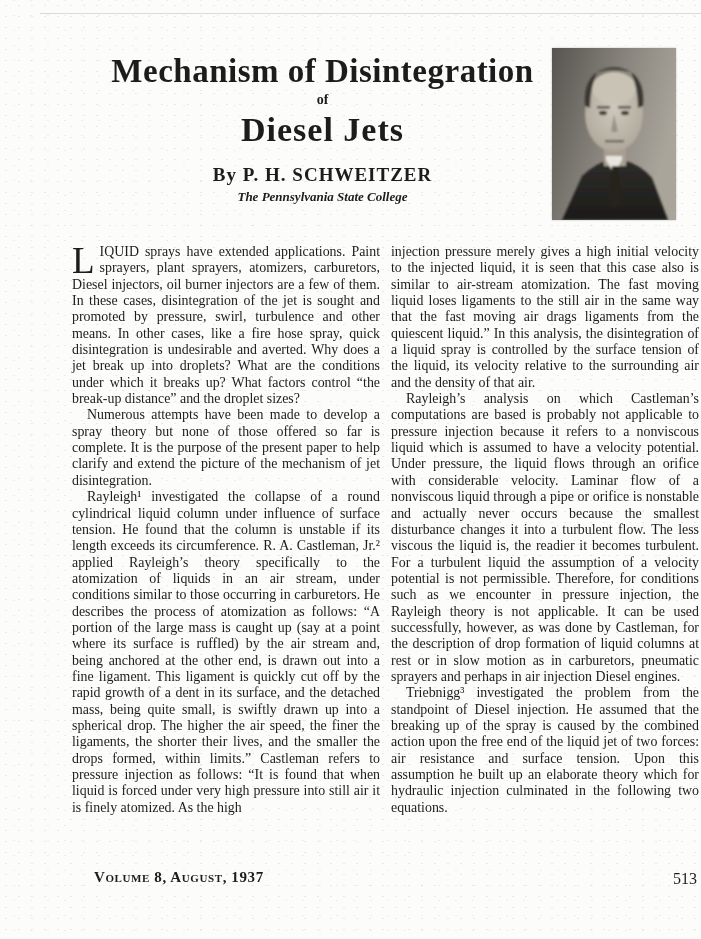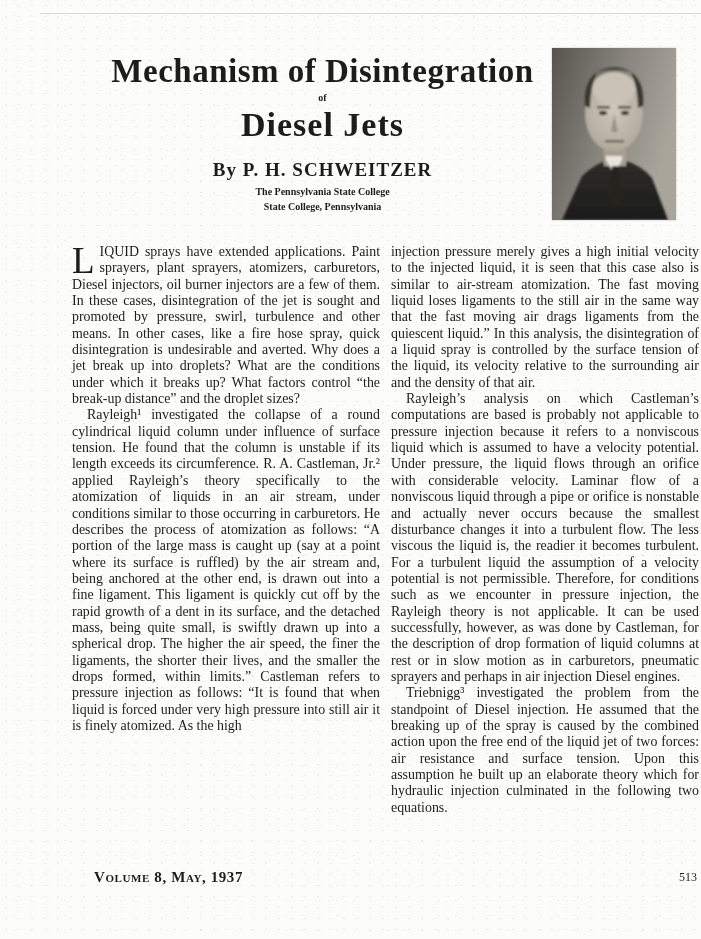--- a/index.html
+++ b/index.html
@@ -42,41 +42,42 @@
     width: 465px;
     text-align: center;
   }
   .title1 {
     font-size: 33px;
     line-height: 34px;
     font-weight: bold;
     letter-spacing: 0.5px;
   }
   .title-of {
-    font-size: 10px;
+    font-size: 14px;
     font-weight: bold;
     margin-top: 4px;
   }
   .title2 {
     font-size: 34px;
     line-height: 34px;
     font-weight: bold;
     letter-spacing: 1px;
     margin-top: 5px;
   }
   .byline {
     font-size: 19px;
     font-weight: bold;
     letter-spacing: 1px;
     margin-top: 17px;
   }
   .affil {
-    font-size: 10px;
+    font-size: 13px;
     line-height: 15px;
     font-weight: bold;
+    font-style: italic;
     margin-top: 3px;
   }
   .affil + .affil { margin-top: 0; }
 
   
   .portrait {
     position: absolute;
     top: 48px;
     left: 520px;
     width: 124px;
@@ -121,37 +122,36 @@
     top: 869px;
     font-size: 15px;
     font-weight: bold;
     font-variant: small-caps;
     letter-spacing: 0.6px;
   }
   .footer-page {
     position: absolute;
     right: 36px;
     top: 870px;
-    font-size: 12px;
+    font-size: 16px;
   }
 </style>
 </head>
 <body>
 
 <div class="page">
 
   <div class="scan-edge"></div>
 
   <div class="header">
     <div class="title1">Mechanism of Disintegration</div>
     <div class="title-of">of</div>
     <div class="title2">Diesel Jets</div>
     <div class="byline">By P. H. SCHWEITZER</div>
     <div class="affil">The Pennsylvania State College</div>
-    <div class="affil">State College, Pennsylvania</div>
   </div>
 
   <div class="portrait">
     <svg width="124" height="172" viewBox="0 0 124 172" xmlns="http://www.w3.org/2000/svg">
       <defs>
         <linearGradient id="bg" x1="0" y1="0" x2="1" y2="0.4">
           <stop offset="0" stop-color="#57544f"></stop>
           <stop offset="0.55" stop-color="#8a867f"></stop>
           <stop offset="1" stop-color="#aaa59b"></stop>
         </linearGradient>
@@ -196,25 +196,26 @@
         <path d="M54 112 L62 126 L70 112 L70 108 L54 108 Z" fill="#e8e5de"></path>
 
         <path d="M60 118 L66 118 L70 150 L62 160 L56 148 Z" fill="#26241f"></path>
       </g>
     </svg>
   </div>
 
   <div class="columns">
     <div class="col">
       <p><span class="dropcap">L</span><span>IQUID sprays have extended applications. Paint sprayers, plant sprayers, atomizers, carburetors, Diesel injectors, oil burner injectors are a few of them. In these cases, disintegration of the jet is sought and promoted by pressure, swirl, turbulence and other means. In other cases, like a fire hose spray, quick disintegration is undesirable and averted. Why does a jet break up into droplets? What are the conditions under which it breaks up? What factors control “the break-up distance” and the droplet sizes?</span></p>
+      <p class="indent">Numerous attempts have been made to develop a spray theory but none of those offered so far is complete. It is the purpose of the present paper to help clarify and extend the picture of the mechanism of jet disintegration.</p>
       <p class="indent">Rayleigh¹ investigated the collapse of a round cylindrical liquid column under influence of surface tension. He found that the column is unstable if its length exceeds its circumference. R. A. Castleman, Jr.² applied Rayleigh’s theory specifically to the atomization of liquids in an air stream, under conditions similar to those occurring in carburetors. He describes the process of atomization as follows: “A portion of the large mass is caught up (say at a point where its surface is ruffled) by the air stream and, being anchored at the other end, is drawn out into a fine ligament. This ligament is quickly cut off by the rapid growth of a dent in its surface, and the detached mass, being quite small, is swiftly drawn up into a spherical drop. The higher the air speed, the finer the ligaments, the shorter their lives, and the smaller the drops formed, within limits.” Castleman refers to pressure injection as follows: “It is found that when liquid is forced under very high pressure into still air it is finely atomized. As the high</p>
     </div>
     <div class="col">
       <p>injection pressure merely gives a high initial velocity to the injected liquid, it is seen that this case also is similar to air-stream atomization. The fast moving liquid loses ligaments to the still air in the same way that the fast moving air drags ligaments from the quiescent liquid.” In this analysis, the disintegration of a liquid spray is controlled by the surface tension of the liquid, its velocity relative to the surrounding air and the density of that air.</p>
       <p class="indent">Rayleigh’s analysis on which Castleman’s computations are based is probably not applicable to pressure injection because it refers to a nonviscous liquid which is assumed to have a velocity potential. Under pressure, the liquid flows through an orifice with considerable velocity. Laminar flow of a nonviscous liquid through a pipe or orifice is nonstable and actually never occurs because the smallest disturbance changes it into a turbulent flow. The less viscous the liquid is, the readier it becomes turbulent. For a turbulent liquid the assumption of a velocity potential is not permissible. Therefore, for conditions such as we encounter in pressure injection, the Rayleigh theory is not applicable. It can be used successfully, however, as was done by Castleman, for the description of drop formation of liquid columns at rest or in slow motion as in carburetors, pneumatic sprayers and perhaps in air injection Diesel engines.</p>
       <p class="indent">Triebnigg³ investigated the problem from the standpoint of Diesel injection. He assumed that the breaking up of the spray is caused by the combined action upon the free end of the liquid jet of two forces: air resistance and surface tension. Upon this assumption he built up an elaborate theory which for hydraulic injection culminated in the following two equations.</p>
     </div>
   </div>
 
-  <div class="footer-volume">Volume 8, May, 1937</div>
+  <div class="footer-volume">Volume 8, August, 1937</div>
   <div class="footer-page">513</div>
 
 </div>
 
 </body></html>

